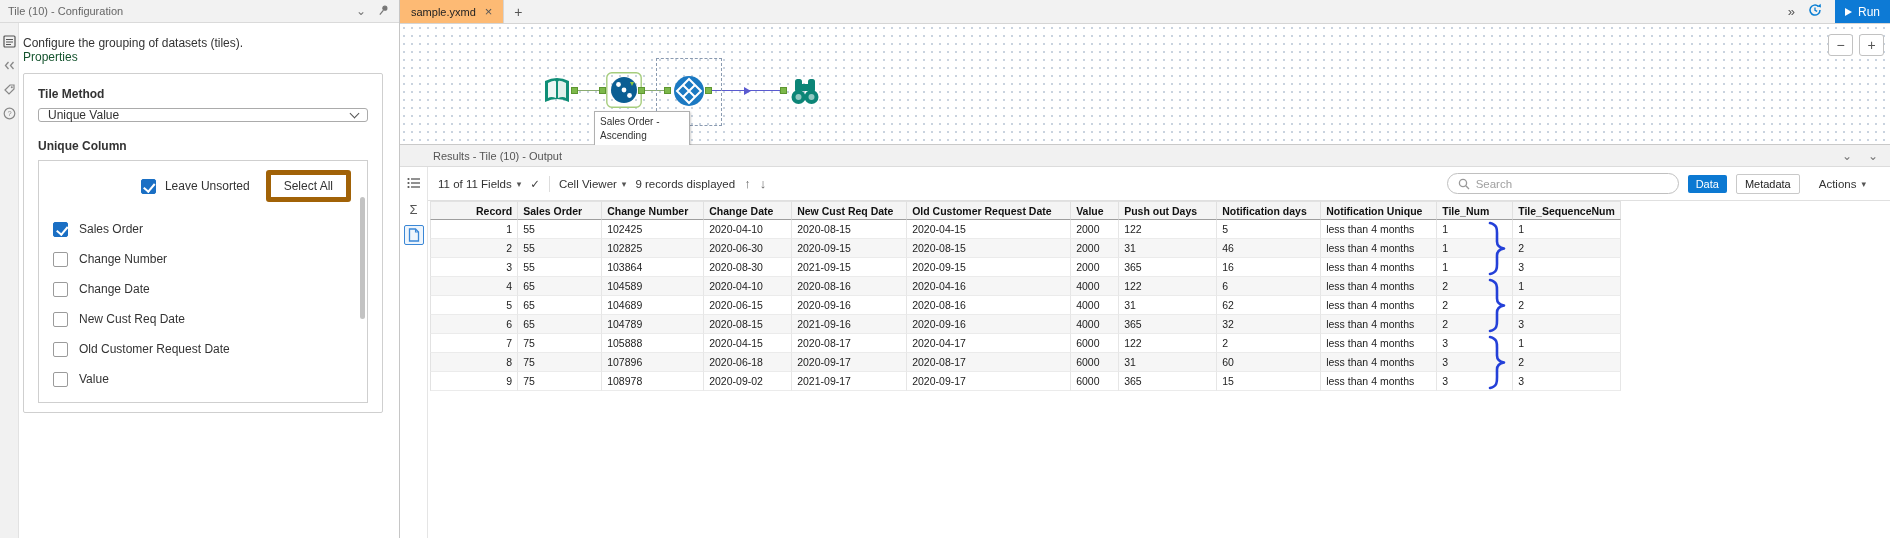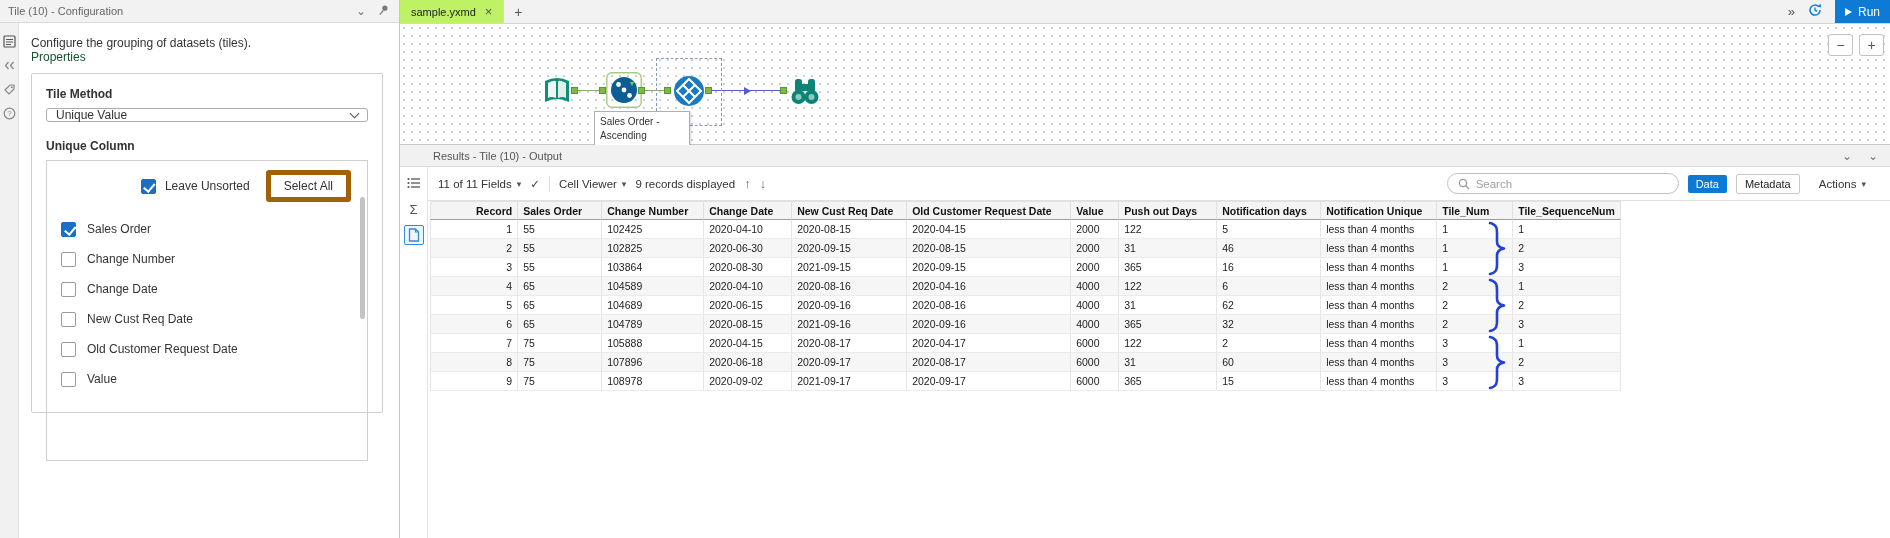--- a/index.html
+++ b/index.html
@@ -12,50 +12,50 @@
                   background:#fff; border-right:1px solid #c6c6c6; }
   .panel-header { height:23px; background:#f2f2f2; border-bottom:1px solid #dadada;
                   display:flex; align-items:center; padding:0 10px 0 8px;
                   font-size:11px; color:#666; }
   .panel-header .ph-title { flex:1; white-space:nowrap; overflow:hidden; }
   .ph-ico { color:#777; font-size:12px; margin-left:12px; line-height:1; cursor:default; }
   .icon-strip { position:absolute; left:0; top:23px; width:19px; bottom:0;
                 background:#f1f1f1; border-right:1px solid #e2e2e2;
                 display:flex; flex-direction:column; align-items:center; padding-top:12px; gap:11px; }
   .strip-ico { width:13px; height:13px; display:flex; align-items:center; justify-content:center; }
-  .config-content { position:absolute; left:19px; top:23px; right:0; bottom:0; padding:13px 16px 0 12px; }
+  .config-content { position:absolute; left:19px; top:23px; right:0; bottom:0; padding:13px 16px 0 4px; }
   .cfg-desc { font-size:12px; color:#333; }
   .cfg-sec-title { font-size:12px; color:#14532d; margin-bottom:9px; }
   .props-box { border:1px solid #cfcfcf; border-radius:2px; padding:13px 14px; height:340px; }
   .fld-label { font-size:12px; font-weight:bold; color:#333; margin-bottom:7px; }
   .select { height:14px; border:1px solid #ababab; border-radius:3px; background:#fff;
             display:flex; align-items:center; justify-content:space-between;
             padding:0 9px; font-size:12px; color:#333; margin-bottom:17px; }
   .chev { width:7px; height:7px; border-right:1.4px solid #555; border-bottom:1.4px solid #555;
           transform:rotate(45deg); margin-top:-3px; }
-  .list-box { border:1px solid #cfcfcf; height:301px; position:relative; padding:9px 14px 0 14px; }
+  .list-box { border:1px solid #cfcfcf; height:243px; position:relative; padding:9px 14px 0 14px; }
   .lb-top { display:flex; align-items:center; justify-content:flex-end; gap:16px; padding-right:2px; }
   .cb { width:15px; height:15px; border:1px solid #9b9b9b; border-radius:2px; background:#fff;
         position:relative; flex:none; }
   .cb.checked { background:#1a6fc4; border-color:#1a6fc4; }
   .cb.checked::after { content:""; position:absolute; left:4.5px; top:1.5px; width:4.5px; height:8.5px;
         border:solid #fff; border-width:0 2px 2px 0; transform:rotate(40deg); }
   .cb-label { font-size:12px; color:#333; }
   .btn-outline { border:5px solid #a16207; border-radius:3px; background:#fff;
         font-size:12px; color:#333; padding:4px 13px; cursor:default; }
   .col-list { margin-top:12px; }
   .col-item { display:flex; align-items:center; gap:11px; height:30px; }
   .lb-scroll { position:absolute; right:2px; top:36px; width:5px; height:122px;
                background:#c3c3c3; border-radius:3px; }
 
   
   .canvas-panel { position:absolute; left:400px; top:0; width:1490px; height:145px; }
   .tab-bar { height:24px; background:#f2f2f2; border-bottom:1px solid #d5d5d5;
              display:flex; align-items:stretch; overflow:hidden; }
-  .tab { background:#bef264; border-right:1px solid #d5d5d5; display:flex; align-items:center;
+  .tab { background:#fdba74; border-right:1px solid #d5d5d5; display:flex; align-items:center;
          gap:9px; padding:0 11px; font-size:11px; color:#222; }
   .tab-close { color:#555; font-size:13px; line-height:1; }
   .new-tab { width:28px; display:flex; align-items:center; justify-content:center;
              color:#555; font-size:14px; }
   .tab-spacer { flex:1; }
   .tab-right { display:flex; align-items:center; gap:12px; }
   .tr-chevrons { color:#555; font-size:13px; }
   .run-btn { height:24px; background:#0d7ad5; color:#fff; display:flex; align-items:center;
              gap:6px; padding:0 10px; font-size:12px; }
   .play-tri { width:0; height:0; border-left:7px solid #fff;

